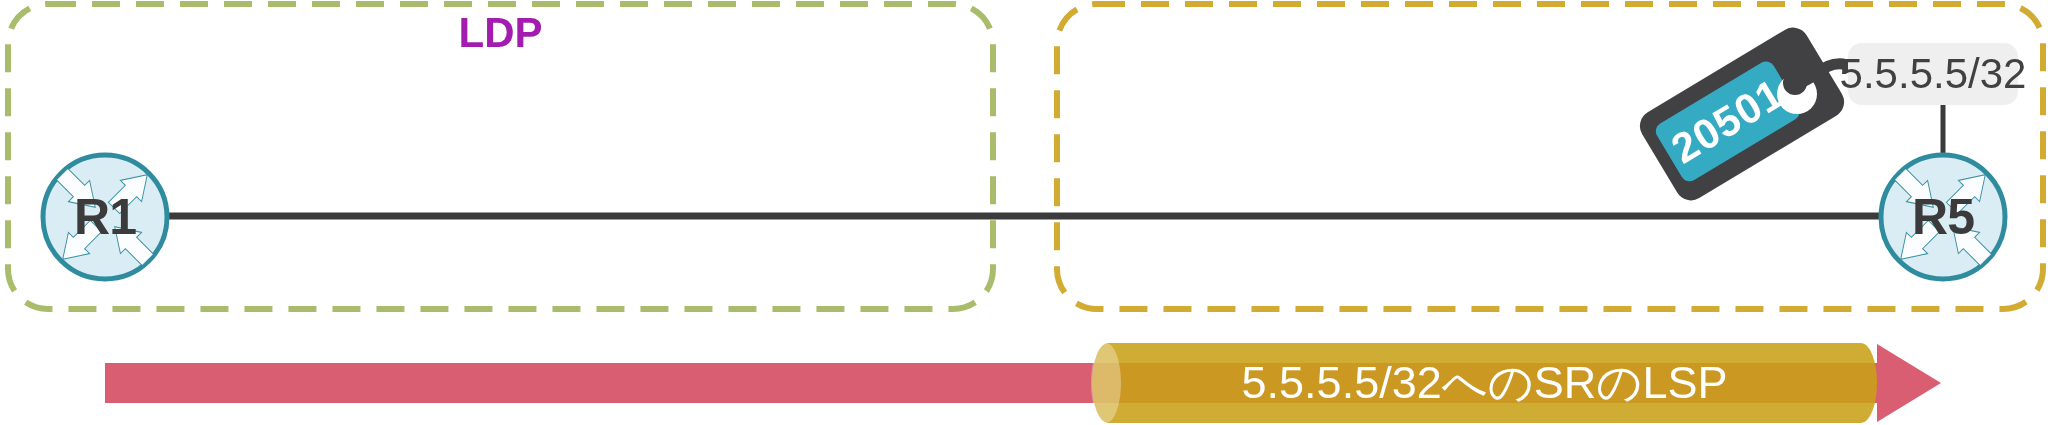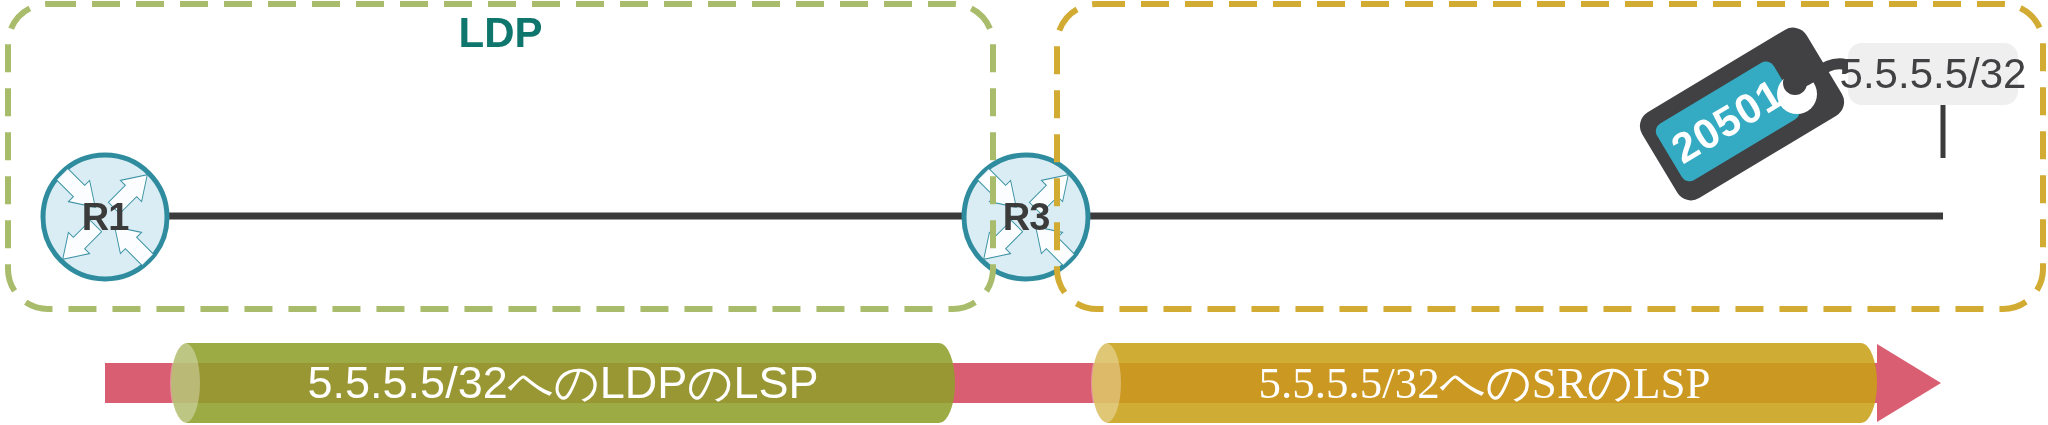--- a/index.html
+++ b/index.html
@@ -22,21 +22,21 @@
     z-index: 10;
   }
   .router svg.chassis { position: absolute; left: 0; top: 0; }
   .router-label {
     position: absolute;
     left: 0; top: 0;
     width: 132px; height: 132px;
     display: flex;
     align-items: center;
     justify-content: center;
-    font-size: 38px;
+    font-size: 50px;
     font-weight: bold;
     color: #3B3B3B;
     letter-spacing: -1px;
   }
 
   
   .domain-label {
     position: absolute;
     top: 9px;
     text-align: center;
@@ -121,21 +121,21 @@
     content: '';
     position: absolute;
     left: -1px;
     top: 0;
     width: 30px;
     height: 80px;
     border-radius: 50%;
     background: rgba(255,255,255,0.33);
   }
   .cyl-ldp { left: 171px;  width: 784px; }
-  .cyl-sr  { left: 1092px; width: 785px; font-family: Liberation Serif, serif; }
+  .cyl-sr  { left: 1092px; width: 785px; }
   .cyl-label {
     color: #ffffff;
     font-size: 45px;
     white-space: nowrap;
     z-index: 56;
   }
 
   .z1  { z-index: 1; }
   .z20 { z-index: 20; }
   .z35 { z-index: 35; }
@@ -161,49 +161,46 @@
       </g>
     </symbol>
   </svg>
 
   <div class="router" style="left:39px">
     <svg class="chassis" width="132" height="132">
       <use href="#router-sym" style="stroke:#2F8C9E"></use>
       </svg>
     <span class="router-label">R1</span>
   </div>
-  <div class="router" style="left:960px">
+  <div class="router" style="left:1877px">
     <svg class="chassis" width="132" height="132">
       <use href="#router-sym" style="stroke:#2F8C9E"></use>
       </svg>
-    <span class="router-label">R3</span>
+    <span class="router-label">R5</span>
   </div>
 
   <svg class="layer z20" width="2048" height="425" viewBox="0 0 2048 425">
     <rect x="8" y="4" width="985" height="305" rx="40" fill="none" stroke-width="6" stroke-dasharray="28 16" stroke="#A9BC6B"></rect>
     <rect x="1057" y="4" width="986" height="305" rx="40" fill="none" stroke-width="6" stroke-dasharray="28 16" stroke="#D2AB33"></rect>
   </svg>
 
-  <div class="domain-label ldp" style="color: #0f766e;">LDP</div>
+  <div class="domain-label ldp" style="color: #a21caf;">LDP</div>
 
   <div class="sid-tag" style="background: rgb(65, 64, 66);">
     <div class="sid-tag-label" style="background: rgb(53, 171, 195); color: rgb(255, 255, 255);">20501</div>
   </div>
 
   <svg class="layer z35" width="2048" height="425" viewBox="0 0 2048 425">
     <circle cx="1797" cy="94" r="20" fill="#ffffff"></circle>
     <circle cx="1795" cy="83" r="12" fill="#414042"></circle>
     <path d="M 1797 84 C 1818 78 1822 62 1843 64 L 1854 70" fill="none" stroke-width="11" stroke-linecap="round" stroke="#414042"></path>
   </svg>
 
   <div class="prefix-callout" style="background: rgb(239, 239, 239); color: rgb(65, 64, 66);">5.5.5.5/32</div>
 
   <div class="flow-stem" style="background: rgb(218, 94, 114);"></div>
   <div class="flow-head" style="border-left-color: rgb(218, 94, 114);"></div>
 
-  <div class="cyl cyl-ldp" style="background: rgba(143, 159, 43, 0.88);">
-    <span class="cyl-label">5.5.5.5/32へのLDPのLSP</span>
-  </div>
   <div class="cyl cyl-sr" style="background: rgba(200, 161, 23, 0.88);">
     <span class="cyl-label">5.5.5.5/32へのSRのLSP</span>
   </div>
 
 </div>
 
 </body></html>

